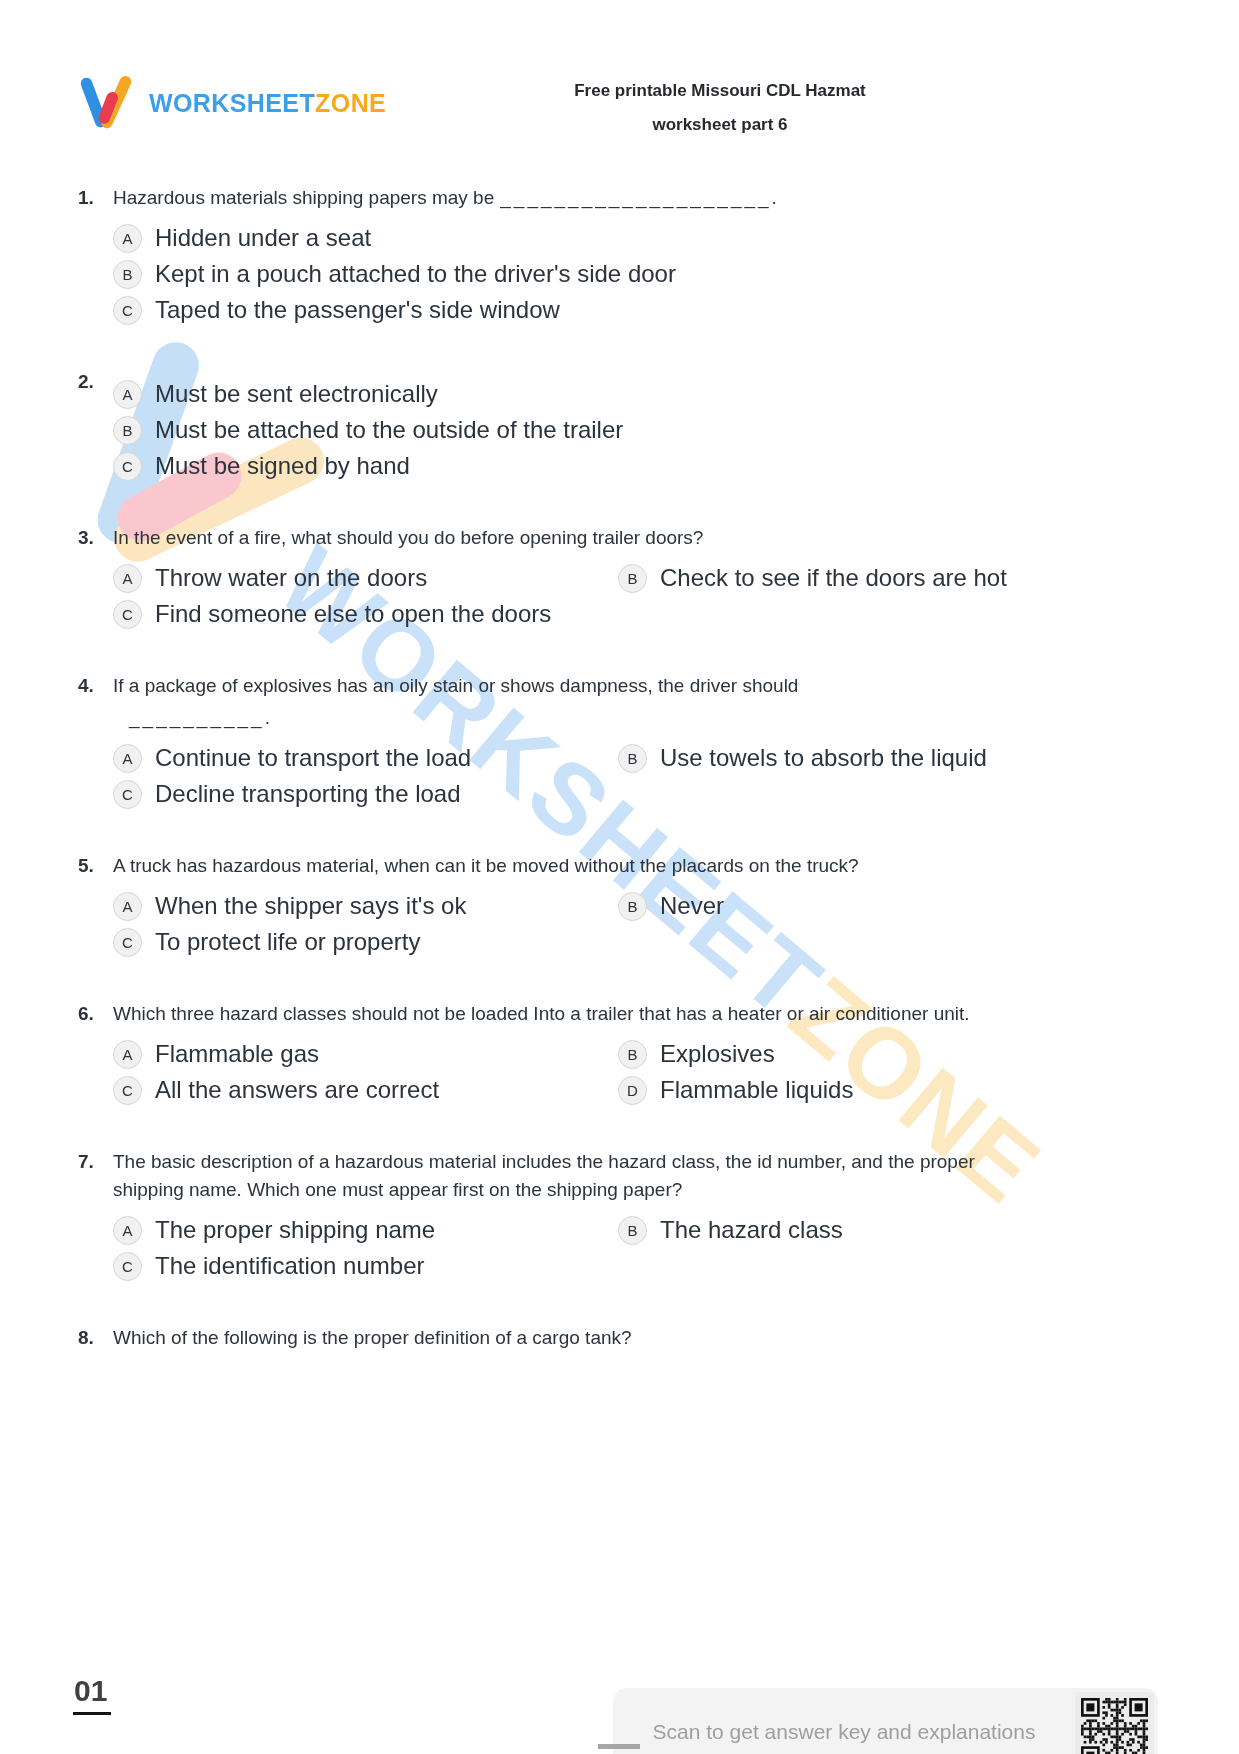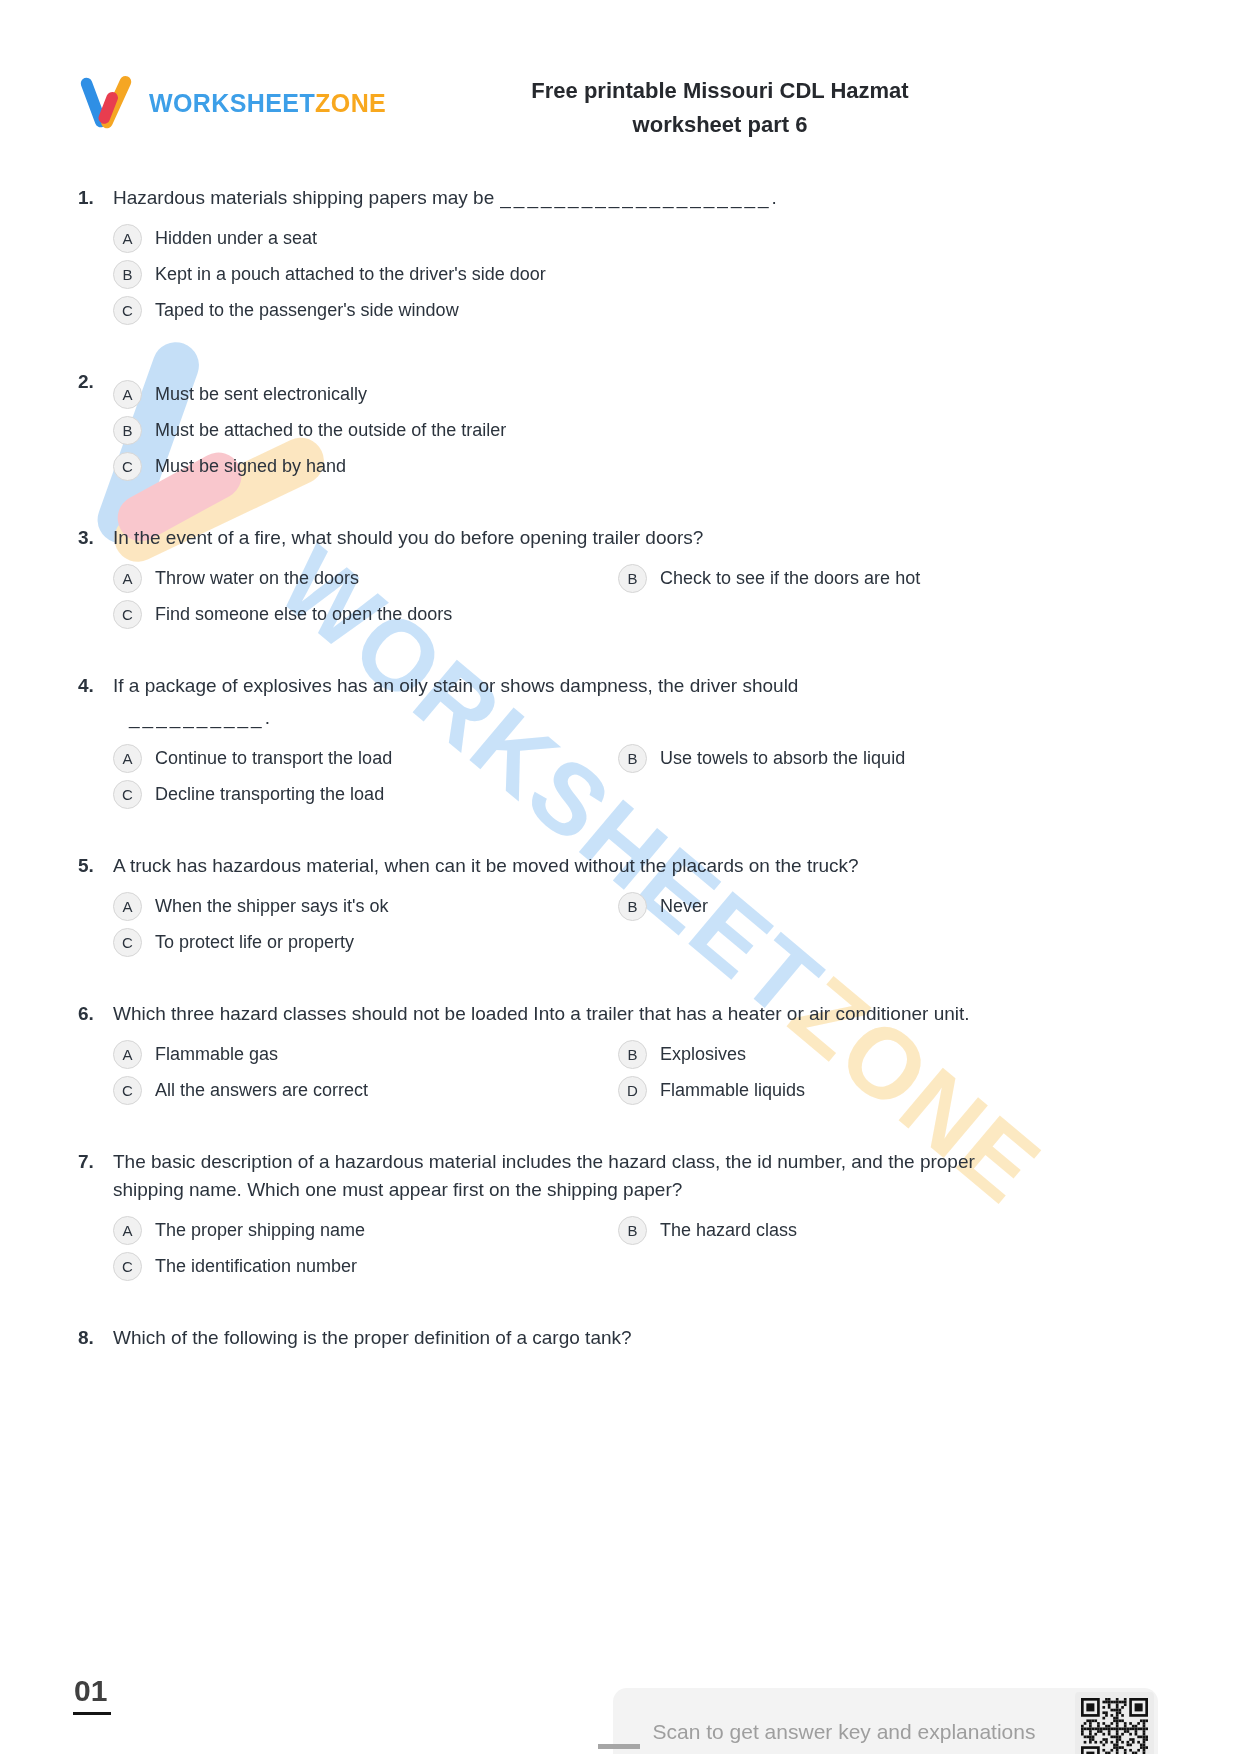--- a/index.html
+++ b/index.html
@@ -20,40 +20,40 @@
   .wm-blue { color:#5aa7ee; }
   .wm-orange { color:#f8bc45; }
   
   .header { position:relative; height:66px; margin-top:72px; z-index:1; }
   .logo { position:absolute; left:75px; top:0; display:flex; align-items:center; gap:12px; }
   .logo-word { font-size:25px; font-weight:bold; letter-spacing:0.4px; }
   .logo-word .lw-blue { color:#3d9fe8; }
   .logo-word .lw-orange { color:#f8a81e; }
   .doc-title {
     position:absolute; left:400px; top:2px; width:640px;
-    text-align:center; font-size:22px; font-weight:bold; line-height:34px; color:#26292e;
+    text-align:center; font-size:17px; font-weight:bold; line-height:34px; color:#26292e;
   }
   
   .content { position:relative; z-index:1; margin-top:46px; padding:0 100px 0 78px; }
   .q { display:flex; margin-bottom:40px; }
   .q-num { width:35px; font-size:19px; font-weight:bold; line-height:28px; }
   .q-body { flex:1; }
   .q-text { font-size:19px; line-height:28px; max-width:900px; }
   .blank { letter-spacing:3px; margin-left:6px; }
   .blank.block { display:block; margin-left:16px; margin-top:4px; }
   .opts { margin-top:8px; }
   .opts.two { display:grid; grid-template-columns:505px auto; }
   .opt { display:flex; align-items:center; height:36px; gap:13px; }
   .badge {
     width:29px; height:29px; border-radius:50%; flex:0 0 29px;
     background:#f1f1f1; border:1px solid #d6d6d6;
     display:flex; align-items:center; justify-content:center;
     font-size:15px; color:#2b333d;
   }
-  .opt-label { font-size:18px; }
+  .opt-label { font-size:24px; }
   
   .page-number {
     position:absolute; left:73px; top:1674px; z-index:1;
     font-size:30px; font-weight:bold; color:#404040;
     border-bottom:3px solid #141414; padding:0 4px 4px 1px;
   }
   .scan-box {
     position:absolute; left:613px; top:1688px; width:545px; height:87px; z-index:1;
     background:#f3f3f3; border-radius:14px;
     display:flex; align-items:center;

